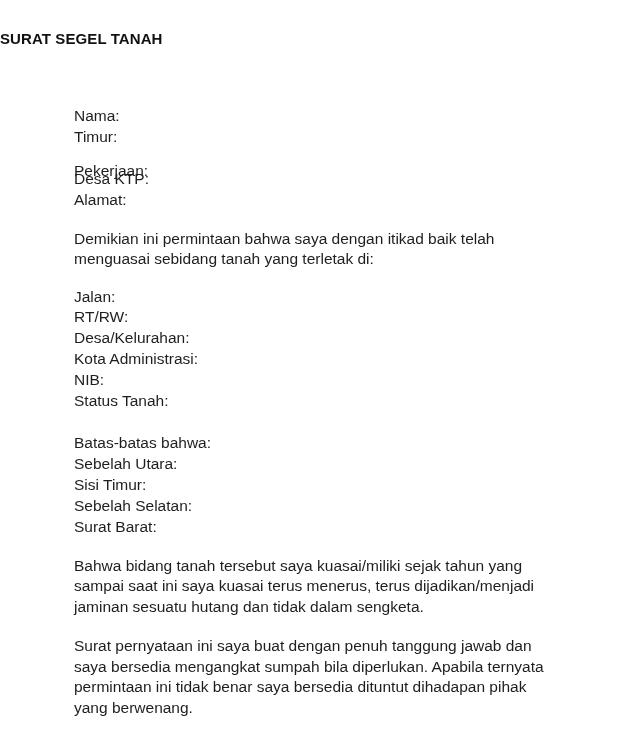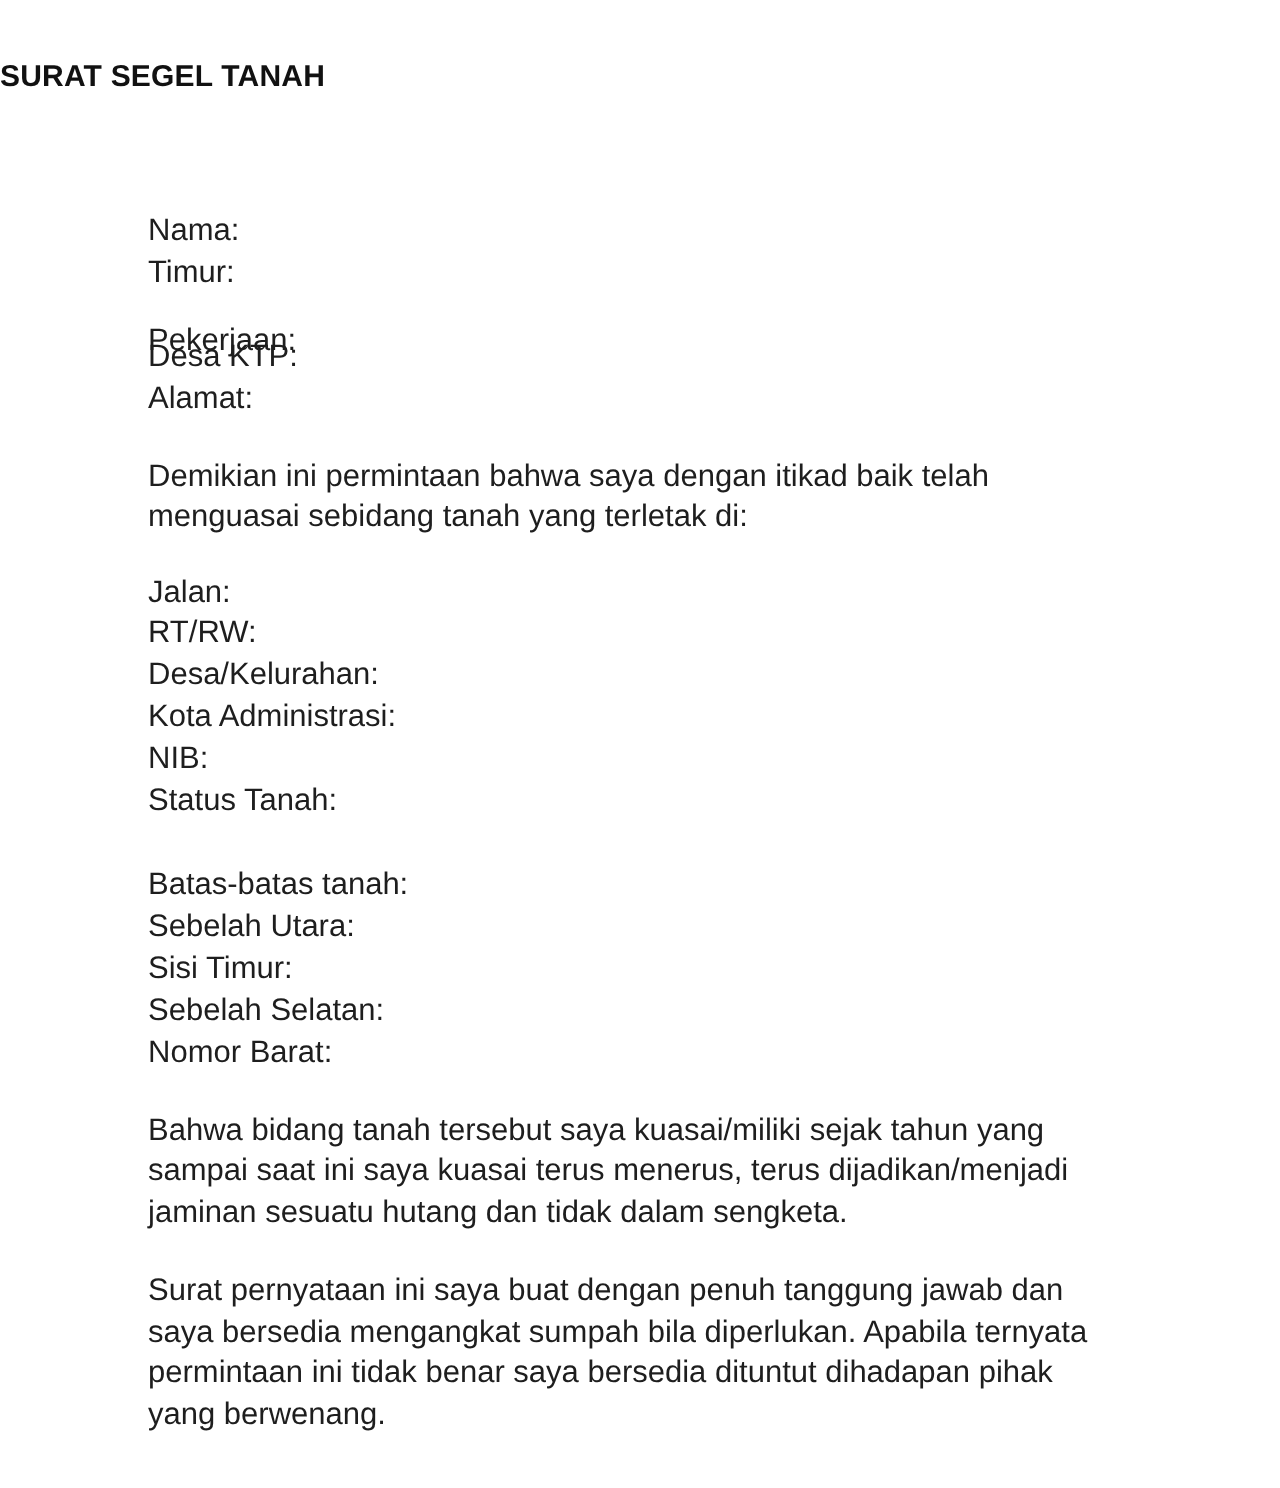--- a/index.html
+++ b/index.html
@@ -65,25 +65,25 @@
   <div>
     <div class="line" style="top:286px">Jalan:</div>
     <div class="line" style="top:306px">RT/RW:</div>
     <div class="line" style="top:327px">Desa/Kelurahan:</div>
     <div class="line" style="top:348px">Kota Administrasi:</div>
     <div class="line" style="top:369px">NIB:</div>
     <div class="line" style="top:390px">Status Tanah:</div>
   </div>
 
   <div>
-    <div class="line" style="top:432px">Batas-batas tanah:</div>
+    <div class="line" style="top:432px">Batas-batas bahwa:</div>
     <div class="line" style="top:453px">Sebelah Utara:</div>
     <div class="line" style="top:474px">Sisi Timur:</div>
     <div class="line" style="top:495px">Sebelah Selatan:</div>
-    <div class="line" style="top:516px">Nomor Barat:</div>
+    <div class="line" style="top:516px">Surat Barat:</div>
   </div>
 
   <div>
     <div class="line" style="top:555px">Bahwa bidang tanah tersebut saya kuasai/miliki sejak tahun yang</div>
     <div class="line" style="top:575px">sampai saat ini saya kuasai terus menerus, terus dijadikan/menjadi</div>
     <div class="line" style="top:596px">jaminan sesuatu hutang dan tidak dalam sengketa.</div>
   </div>
 
   <div>
     <div class="line" style="top:635px">Surat pernyataan ini saya buat dengan penuh tanggung jawab dan</div>

